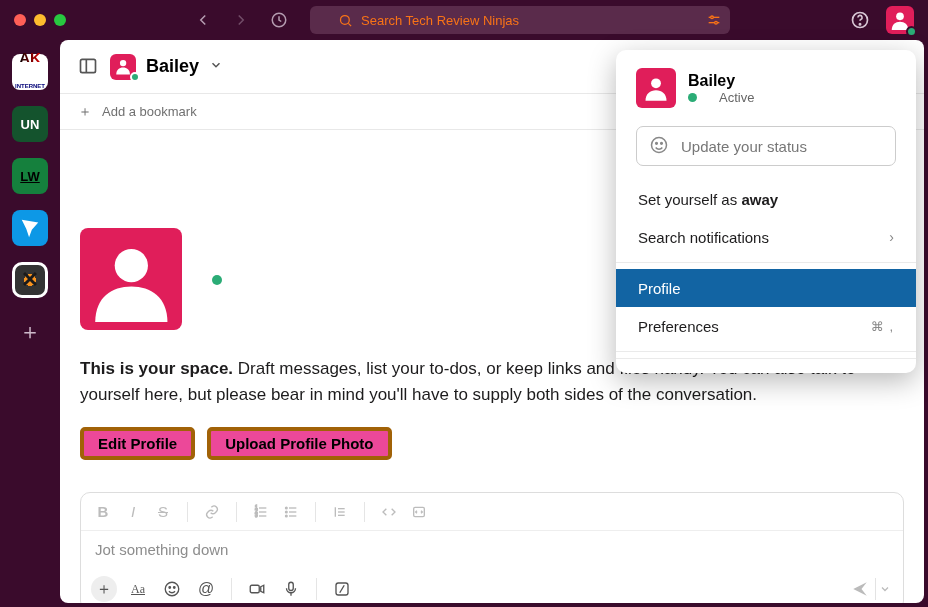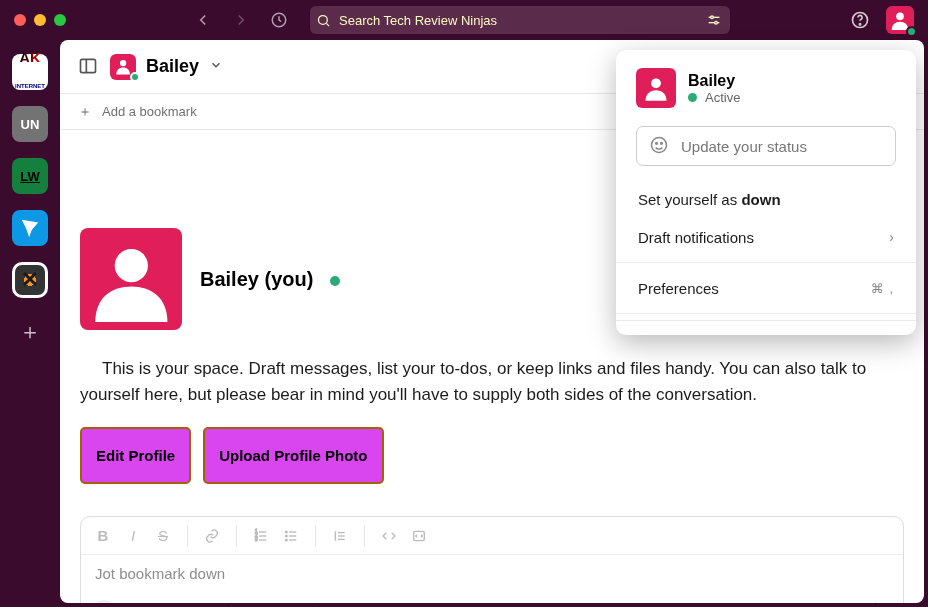--- a/index.html
+++ b/index.html
@@ -11,37 +11,37 @@
   .traffic { display: flex; gap: 8px; margin-right: 16px; }
   .dot { width: 12px; height: 12px; border-radius: 50%; }
   .dot.red { background: #ff5f57; }
   .dot.yellow { background: #febc2e; }
   .dot.green { background: #28c840; }
 
   .nav-icons { display: flex; align-items: center; gap: 16px; margin-left: 110px; margin-right: 20px; }
   .nav-btn { width: 22px; height: 22px; display: flex; align-items: center; justify-content: center; color: #b49cb0; cursor: pointer; }
   .nav-btn.dim { opacity: .45; }
 
-  .search { flex: 0 0 420px; height: 28px; background: #5a2b4b; border-radius: 6px; display: flex; align-items: center; padding: 0 6px; color: #fef9c3; position: relative; }
+  .search { flex: 0 0 420px; height: 28px; background: #5a2b4b; border-radius: 6px; display: flex; align-items: center; padding: 0 28px; color: #f97316; position: relative; }
   .search .mag { margin-right: 8px; display:flex; }
   .search .txt { font-size: 13px; }
   .search .filter { position: absolute; right: 8px; display:flex; }
 
   .topbar .spacer { flex: 1; }
   .help-btn { width: 24px; height: 24px; color: #d7c6d4; display:flex; align-items:center; justify-content:center; margin-right: 14px; cursor:pointer;}
   .avatar-btn { position: relative; width: 28px; height: 28px; border-radius: 6px; background: #e01e5a; cursor:pointer; display:flex; align-items:center; justify-content:center;}
   .avatar-btn svg { width: 22px; height: 22px; }
   .avatar-btn .presence { position:absolute; bottom:-3px; right:-3px; width:11px; height:11px; background:#2bac76; border:2px solid #3a0b2c; border-radius:50%; }
 
   
   .rail { position: absolute; left: 0; top: 40px; bottom: 0; width: 60px; display:flex; flex-direction:column; align-items:center; padding-top: 14px; gap: 16px; }
   .ws { width: 36px; height: 36px; border-radius: 8px; display:flex; align-items:center; justify-content:center; font-weight:700; font-size:13px; cursor:pointer;gap:20px;}
   .ws1 { background:#fff; font-size:9px; line-height:9px; text-align:center; color:#c00; flex-direction:column;}
   .ws1 .a{font-size:15px; font-weight:900; background:linear-gradient(90deg,#000,#d00); -webkit-background-clip:text; color:transparent;}
-  .ws2 { background:#737373; color:#fff; }
+  .ws2 { background:#14532d; color:#fff; }
   .ws3 { background:#15803d; color:#000; }
   .ws4 { background:#0d98e6; color:#fff; }
   .ws5 { background:#333; color:#fff; border:3px solid #fff; border-radius:10px; position:relative;}
   .ws5::before{ content:""; position:absolute; width:18px;height:18px; background: radial-gradient(circle,#f7931e 45%,transparent 46%); }
   .ws5 .x{ position:absolute; font-size:22px; color:#1a1a1a; font-weight:900;}
   .add-ws { width:36px;height:36px; color:#cdb9ca; font-size:22px; display:flex; align-items:center; justify-content:center; cursor:pointer;}
 
   
   .main { position:absolute; left:60px; top:40px; right:4px; bottom:4px; background:#fff; border-radius: 8px; overflow:hidden; display:flex; flex-direction:column;}
 
@@ -56,45 +56,45 @@
   .bookmark-row .plus { margin-right:10px; font-size:14px;}
 
   .body { flex:1; padding: 18px 20px 10px 20px; overflow:hidden; display:flex; flex-direction:column; }
 
   .profile-block { display:flex; align-items:center; gap:18px; margin-top:80px;}
   .big-avatar { width:102px; height:102px; border-radius:8px; background:#e01e5a; display:flex; align-items:center; justify-content:center;}
   .you-line { font-weight:800; font-size:20px;}
   .presence-dot { display:inline-block; width:10px; height:10px; background:#2bac76; border-radius:50%; margin-left:12px; vertical-align:middle;}
 
   .space-text { margin-top:26px; font-size:17px; line-height:1.5; color:#1d1c1d;}
-  .space-text b { font-weight:400;margin-left:22px; }
+  .space-text b { font-weight:700; }
 
   .action-row { display:flex; gap:12px; margin-top:20px; }
-  .btn { border:2px solid #a16207; background:#d946ef; border-radius:5px; padding:18px 14px; font-size:15px; font-weight:600; cursor:pointer;}
+  .btn { border:4px solid #a16207; background:#ec4899; border-radius:5px; padding:4px 14px; font-size:15px; font-weight:600; cursor:pointer;}
 
   
   .composer { margin-top:auto; border:1px solid #ddd; border-radius:10px; }
   .fmt-row { height:38px; border-bottom:1px solid #eee; display:flex; align-items:center; padding:0 10px; gap:6px; color:#bcbcbc;}
   .fmt-row .sep { width:1px; height:20px; background:#e5e5e5; margin:0 6px;}
   .fmt { width:24px; height:28px; display:flex; align-items:center; justify-content:center; font-size:15px; cursor:pointer;}
   .input-row { padding:10px 14px; color:#8d8d8d; font-size:15px;}
   .act-row { height:42px; display:flex; align-items:center; padding:0 10px; gap:8px; color:#555;}
   .act-row .circle-plus { width:26px;height:26px; border-radius:50%; background:#eee; display:flex; align-items:center; justify-content:center; font-size:16px; color:#555; cursor:pointer;}
   .act { width:26px; height:26px; display:flex; align-items:center; justify-content:center; cursor:pointer; color:#555;}
   .act-row .sep { width:1px; height:22px; background:#e5e5e5; margin:0 4px;}
   .send-group { margin-left:auto; display:flex; align-items:center; color:#bbb;}
   .send-group .send { width:30px; display:flex; align-items:center; justify-content:center;}
   .send-group .more { width:18px; display:flex; align-items:center; justify-content:center; border-left:1px solid #e3e3e3; height:22px;}
 
   
   .user-menu { position:absolute; top:50px; right:12px; width:300px; background:#fff; border-radius:10px; box-shadow:0 8px 28px rgba(0,0,0,.28); padding:18px 0 8px 0; z-index:50;}
   .um-head { display:flex; align-items:center; gap:12px; padding:0 20px 12px 20px;}
   .um-avatar { width:40px; height:40px; border-radius:6px; background:#e01e5a; display:flex; align-items:center; justify-content:center;}
   .um-name { font-weight:800; font-size:16px;}
-  .um-status { font-size:13px; color:#666; display:flex; align-items:center; gap:8px;}
+  .um-status { font-size:13px; color:#666; display:flex; align-items:center; gap:22px;}
   .um-status .d { width:9px;height:9px; background:#2bac76; border-radius:50%; }
 
   .status-input { margin:6px 20px 14px 20px; border:1px solid #ccc; border-radius:7px; height:40px; display:flex; align-items:center; padding:12px 12px; color:#777; font-size:15px; gap:12px; cursor:text;}
   .um-item { height:38px; display:flex; align-items:center; padding:0 22px; font-size:15px; color:#1d1c1d; cursor:pointer; justify-content:space-between;}
   .um-item.selected { background:#1264a3; color:#fff;}
   .um-item .kbd { font-size:13px; color:#888; letter-spacing:1px;}
   .um-item .chev-r { color:#888; font-size:14px;}
   .um-sep { height:1px; background:#eaeaea; margin:6px 0;}
   .away { font-weight:700;}
 
@@ -213,21 +213,20 @@
 
   <div class="body">
     <div class="profile-block">
       <div class="big-avatar">
         <svg class="person-svg" viewBox="0 0 24 24">
             <circle cx="12" cy="8.2" r="4.6" fill="#fff"></circle>
             <path d="M2 24c0-7 4.5-10 10-10s10 3 10 10z" fill="#fff"></path>
           </svg>
       </div>
       <div>
-        <span class="you-line">Bailey (you)</span>
         <span class="presence-dot"></span>
       </div>
     </div>
 
     <div class="space-text">
       <b>This is your space.</b><span> Draft messages, list your to-dos, or keep links and files handy. You can also talk to yourself here, but please bear in mind you'll have to supply both sides of the conversation.</span>
     </div>
 
     <div class="action-row">
       <button class="btn">Edit Profile</button>
@@ -290,21 +289,21 @@
             </svg>
         </span>
         <span class="fmt">
           <svg viewBox="0 0 24 24" width="16" height="16" fill="none" stroke="currentColor" stroke-width="2">
               <rect x="4" y="5" width="16" height="14" rx="2"></rect>
               <polyline points="9 10 7 12 9 14"></polyline>
               <polyline points="15 10 17 12 15 14"></polyline>
             </svg>
         </span>
       </div>
-      <div class="input-row">Jot bookmark down</div>
+      <div class="input-row">Jot something down</div>
       <div class="act-row">
         <span class="circle-plus">＋</span>
         <span class="act">
             <span style="text-decoration:underline; font-family:serif; font-size:12px;">Aa</span>
           </span>
         <span class="act">
           <svg viewBox="0 0 24 24" width="18" height="18" fill="none" stroke="currentColor" stroke-width="1.8">
               <circle cx="12" cy="12" r="9"></circle>
               <circle cx="9" cy="10" r="1" fill="currentColor"></circle>
               <circle cx="15" cy="10" r="1" fill="currentColor"></circle>
@@ -371,26 +370,29 @@
       <svg viewBox="0 0 24 24" width="20" height="20" fill="none" stroke="#888" stroke-width="1.8">
           <circle cx="12" cy="12" r="9"></circle>
           <circle cx="9" cy="10" r="1" fill="#888"></circle>
           <circle cx="15" cy="10" r="1" fill="#888"></circle>
           <path d="M8 15c1 1.3 2.3 2 4 2s3-.7 4-2"></path>
         </svg>
     </span>
     <span>Update your status</span>
   </div>
   <div class="um-item">
-    <span><span>Set yourself as </span><span class="away">down</span></span>
+    <span><span>Set yourself as </span><span class="away">away</span></span>
   </div>
   <div class="um-item">
-    <span>Draft notifications</span>
+    <span>Search notifications</span>
     <span class="chev-r">›</span>
   </div>
   <div class="um-sep"></div>
+  <div class="um-item selected">
+    <span>Profile</span>
+  </div>
   <div class="um-item">
     <span>Preferences</span>
     <span class="kbd">⌘ ,</span>
   </div>
   <div class="um-sep"></div>
   <div class="um-sep"></div>
 </div>
 
 </body></html>

